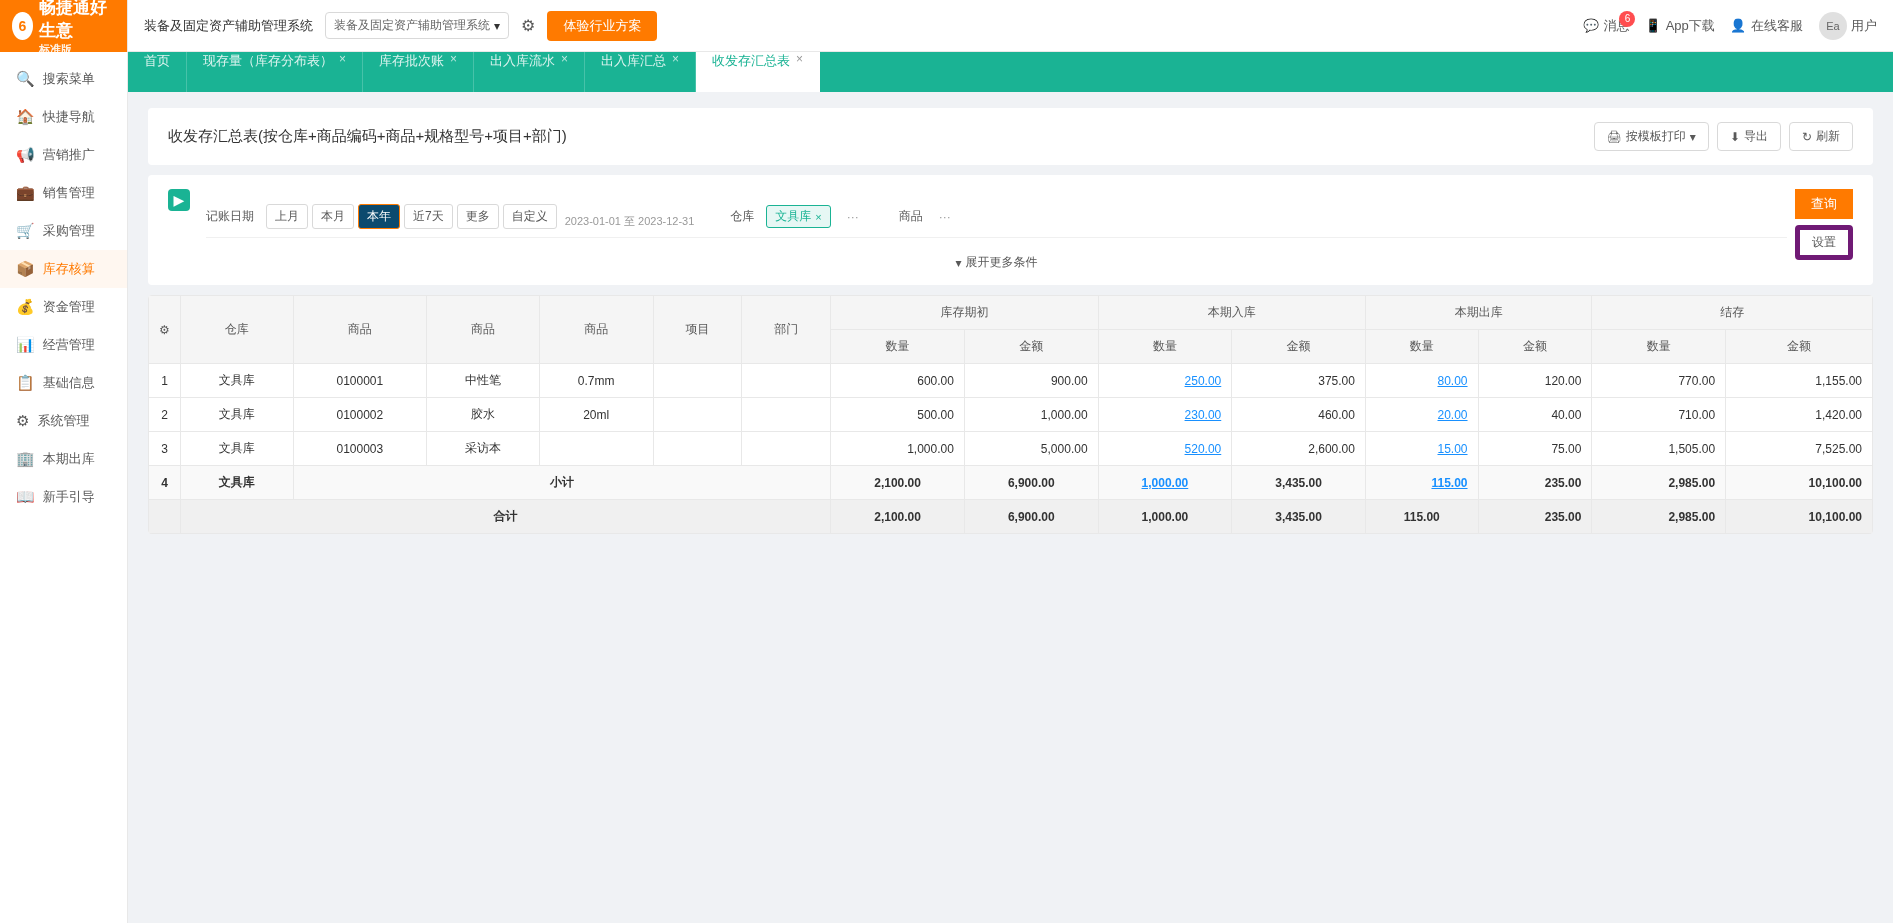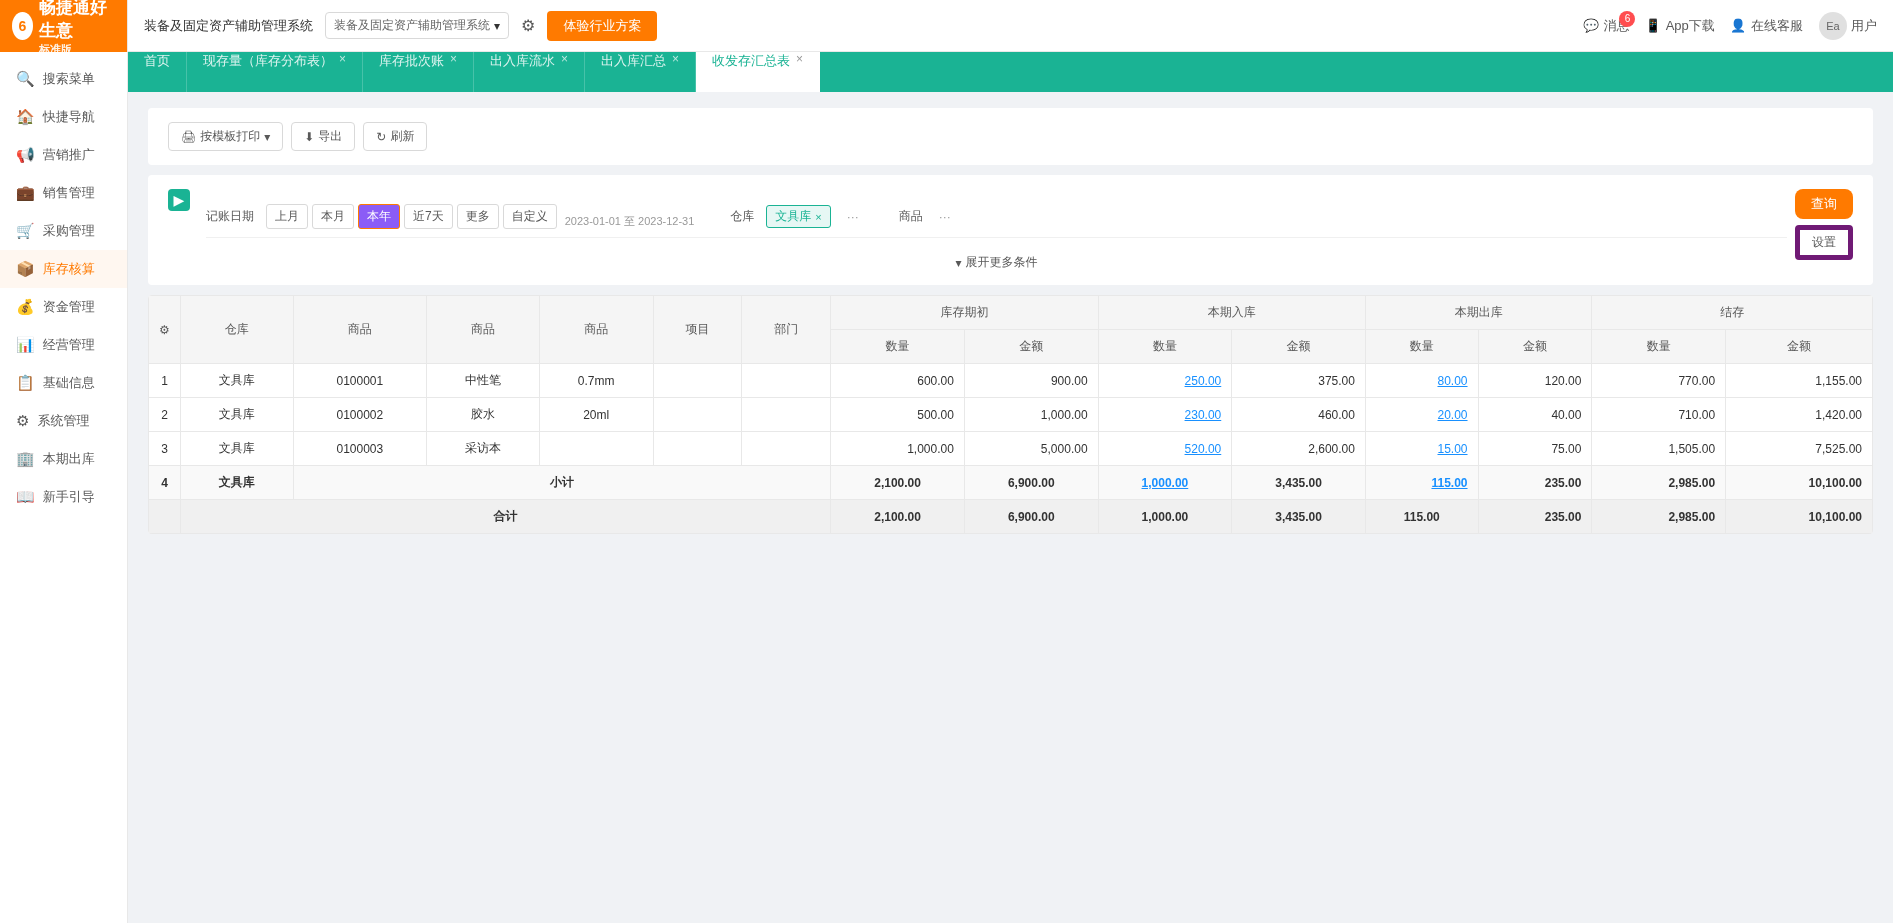--- a/index.html
+++ b/index.html
@@ -44,40 +44,40 @@
     .page-title { font-size: 15px; font-weight: 500; color: #333; }
     .page-actions { display: flex; align-items: center; gap: 8px; }
     .btn-outline { border: 1px solid #d9d9d9; background: #fff; color: #595959; border-radius: 4px; padding: 5px 12px; font-size: 12px; cursor: pointer; display: flex; align-items: center; gap: 4px; }
 
     
     .filter-area { background: #fff; padding: 14px 20px; margin-bottom: 10px; border-radius: 4px; }
     .filter-row { display: flex; align-items: center; gap: 12px; flex-wrap: wrap; }
     .filter-label { color: #595959; font-size: 12px; white-space: nowrap; }
     .filter-date-btns { display: flex; gap: 4px; align-items: flex-end; }
     .date-btn { border: 1px solid #d9d9d9; background: #fff; color: #595959; border-radius: 3px; padding: 3px 8px; font-size: 12px; cursor: pointer; }
-    .date-btn.active { background: #8b5cf6; color: #fff; border-color: #ff7a00; }
+    .date-btn.active { background: #0c4a6e; color: #fff; border-color: #ff7a00; }
     .date-range { font-size: 11px; color: #999; margin-left: 4px; }
     .filter-tag { background: #e6f7f4; border: 1px solid #1ab394; color: #1ab394; border-radius: 3px; padding: 2px 8px; font-size: 12px; display: flex; align-items: center; gap: 4px; }
     .filter-tag .tag-close { cursor: pointer; color: #1ab394; font-size: 11px; }
     .filter-dots { color: #999; cursor: pointer; margin: 0 4px; }
     .expand-btn { display: flex; align-items: center; gap: 4px; color: #595959; font-size: 12px; cursor: pointer; border: none; background: transparent; margin: 8px auto 0; }
     .expand-row { display: flex; justify-content: center; padding-top: 8px; border-top: 1px solid #f0f0f0; margin-top: 8px; }
 
     
     .table-wrapper { background: #fff; border-radius: 4px; overflow: auto; }
     .data-table { width: 100%; border-collapse: collapse; }
     .data-table th, .data-table td { border: 1px solid #e8e8e8; padding: 8px 10px; font-size: 12px; text-align: right; white-space: nowrap; }
     .data-table th { background: #f5f5f5; color: #595959; font-weight: 500; text-align: center; }
     .data-table td:nth-child(1), .data-table td:nth-child(2), .data-table td:nth-child(3), .data-table td:nth-child(4), .data-table td:nth-child(5), .data-table td:nth-child(6), .data-table td:nth-child(7) { text-align: center; }
     .data-table .subtotal td { font-weight: bold; background: #f9f9f9; }
     .data-table .link { color: #1890ff; text-decoration: underline; cursor: pointer; }
     .table-settings-col { width: 32px; text-align: center; }
     .col-group-header { background: #e6f7f4; color: #1ab394; font-weight: 500; text-align: center; }
     .footer-row td { background: #f0f0f0; font-weight: bold; }
-    .btn-query { background: #ff7a00; color: #fff; border: none; border-radius: 8px; padding: 6px 16px; font-size: 13px; cursor: pointer; white-space: nowrap; }
+    .btn-query { background: #ff7a00; color: #fff; border: none; border-radius: 0; padding: 6px 16px; font-size: 13px; cursor: pointer; white-space: nowrap; }
     .btn-setting { background: #fff; color: #595959; border: 5px solid #701a75; border-radius: 4px; padding: 4px 10px; font-size: 12px; cursor: pointer; }
 
     .arrow-btn { background: #1ab394; color: #fff; border: none; border-radius: 4px; width: 22px; height: 22px; display: flex; align-items: center; justify-content: center; cursor: pointer; font-size: 14px; margin-right: 8px; flex-shrink: 0; }
   </style>
 </head>
 <body>
 
 <div class="sidebar">
   <div class="sidebar-logo">
     <div class="logo-icon">
@@ -198,20 +198,21 @@
     <div class="tab-item active">
       <span>收发存汇总表</span>
       <span class="tab-close">×</span>
     </div>
     <span class="tab-close-right">×</span>
   </div>
 
   <div class="page-content">
 
     <div class="page-header">
+      <span class="page-title">收发存汇总表(按仓库+商品编码+商品+规格型号+项目+部门)</span>
       <div class="page-actions">
         <button class="btn-outline">
           <span>🖨</span>
           <span>按模板打印</span>
           <span>▾</span>
         </button>
         <button class="btn-outline">
           <span>⬇</span>
           <span>导出</span>
         </button>

